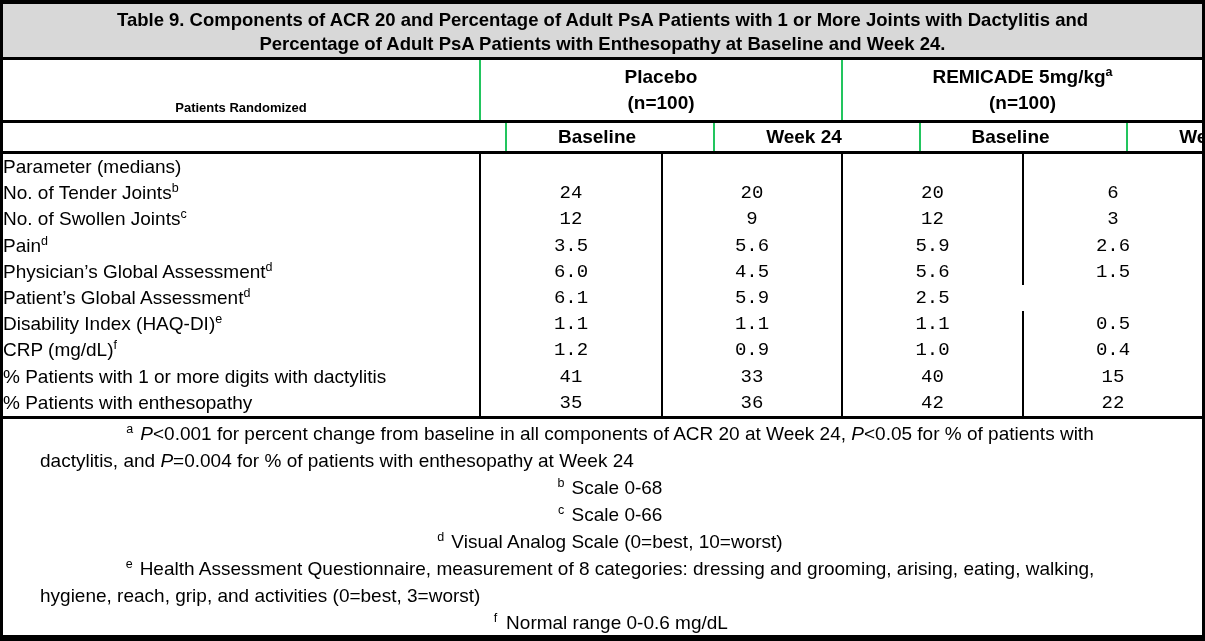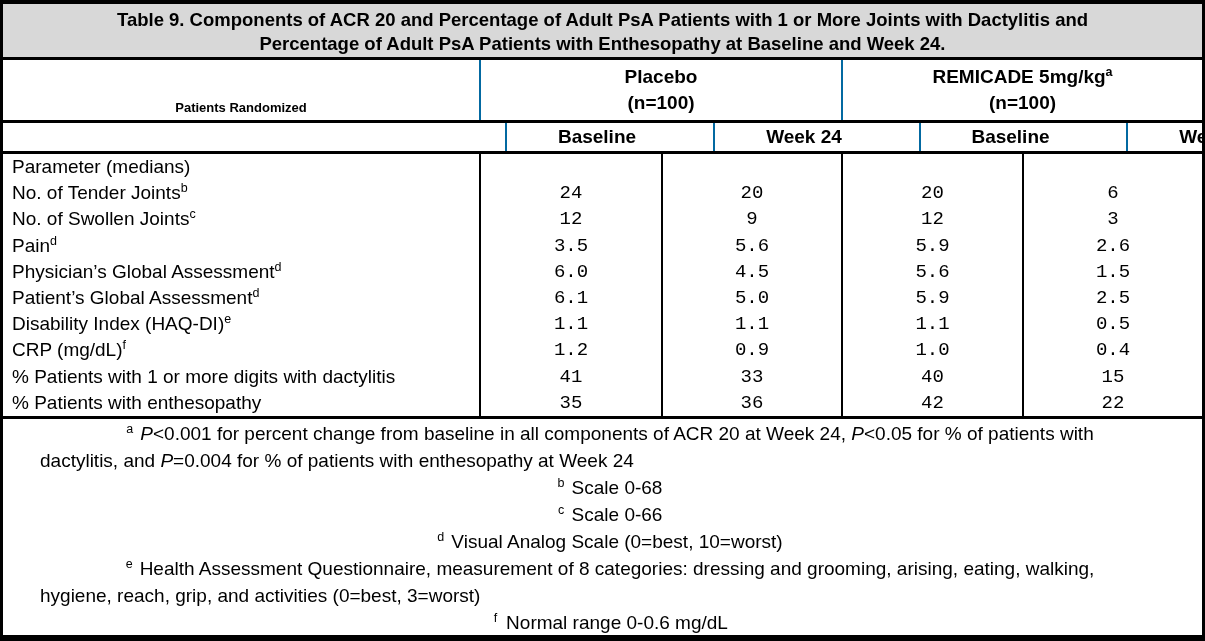--- a/index.html
+++ b/index.html
@@ -48,21 +48,21 @@
   .hdr-cell {
     font-weight: bold;
     font-size: 19px;
     text-align: center;
     display: flex;
     flex-direction: column;
     align-items: center;
     justify-content: center;
     line-height: 26px;
   }
-  .bL { border-left: 2px solid #0369a1; }
+  .bL { border-left: 2px solid #22c55e; }
   .patients-randomized {
     position: absolute;
     left: 0; top: 0;
     width: 476px;
     height: 94px;
     display: flex;
     align-items: center;
     justify-content: center;
     font-weight: bold;
     font-size: 13px;
@@ -71,21 +71,21 @@
 
   
   .tbody { border-bottom: 3px solid #000; }
   .row {
     display: grid;
     grid-template-columns: 476px 182px 180px 181px 180px;
     height: 26.2px;
     font-size: 19px;
     line-height: 26.2px;
   }
-  .cell.label { padding-left: 9px; white-space: nowrap; overflow: hidden; }
+  .cell.label { padding-left: 0; white-space: nowrap; overflow: hidden; }
   .cell.val { text-align: center; border-left: 2px solid #000; font-family: Liberation Mono, monospace; }
   .cell.label sup { font-size: 12.5px; vertical-align: super; line-height: 0; }
 
   
   .footnotes {
     height: 216px;
     font-size: 19px;
     line-height: 27px;
     padding-top: 1px;
   }
@@ -170,21 +170,20 @@
       <div class="cell label"><span>Physician’s Global Assessment</span><sup>d</sup></div>
       <div class="cell val">6.0</div>
       <div class="cell val">4.5</div>
       <div class="cell val">5.6</div>
       <div class="cell val">1.5</div>
     </div>
 
     <div class="row">
       <div class="cell label"><span>Patient’s Global Assessment</span><sup>d</sup></div>
       <div class="cell val">6.1</div>
-      <div class="cell val">5.0</div>
       <div class="cell val">5.9</div>
       <div class="cell val">2.5</div>
     </div>
 
     <div class="row">
       <div class="cell label"><span>Disability Index (HAQ-DI)</span><sup>e</sup></div>
       <div class="cell val">1.1</div>
       <div class="cell val">1.1</div>
       <div class="cell val">1.1</div>
       <div class="cell val">0.5</div>

